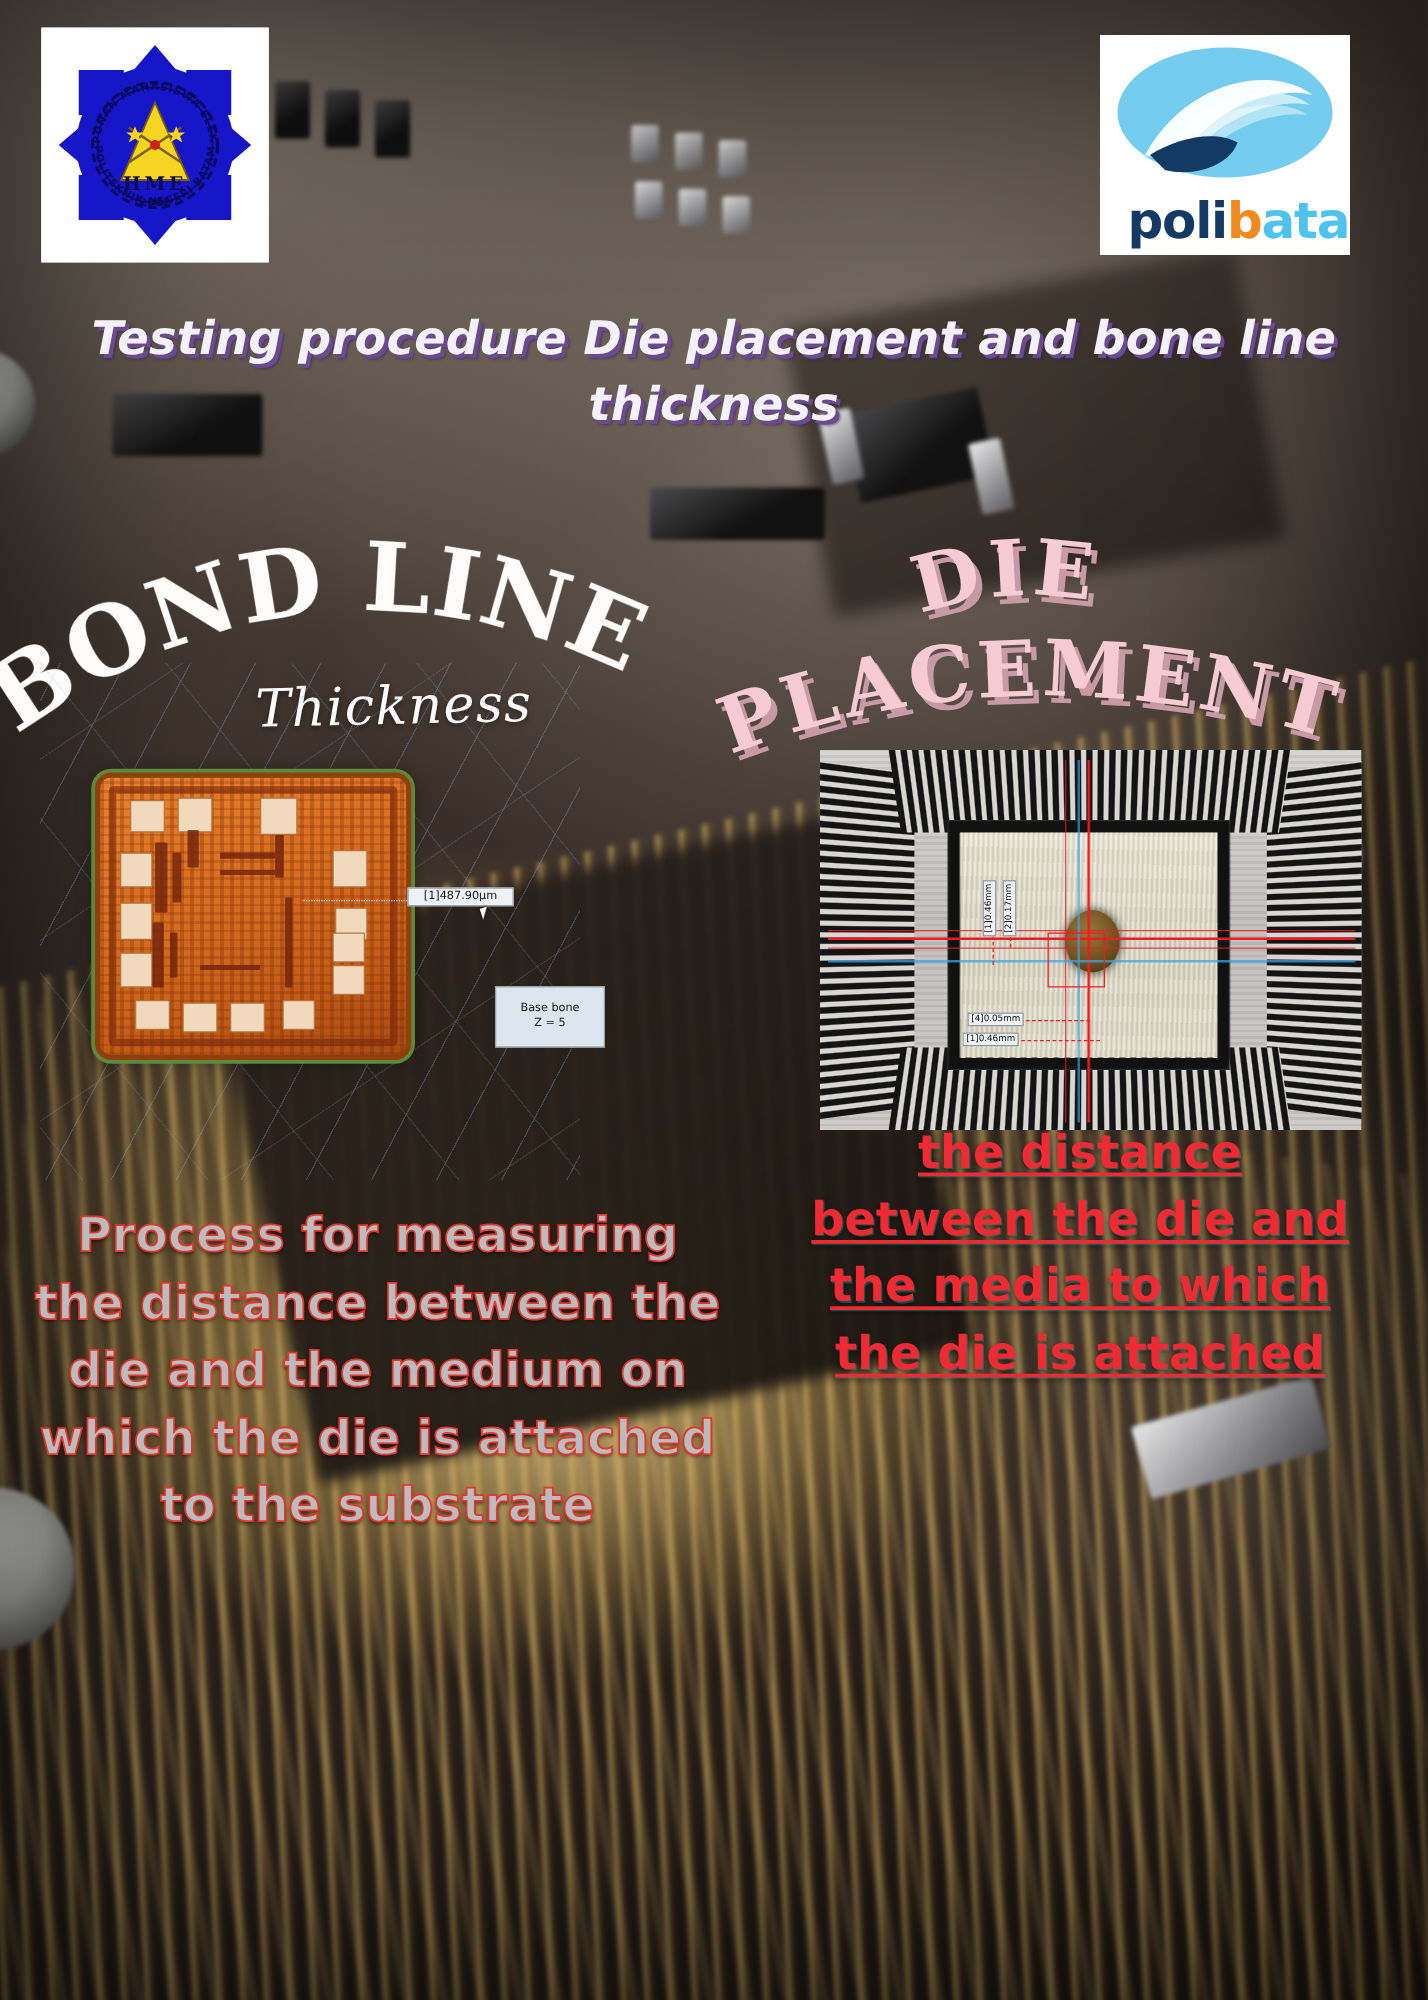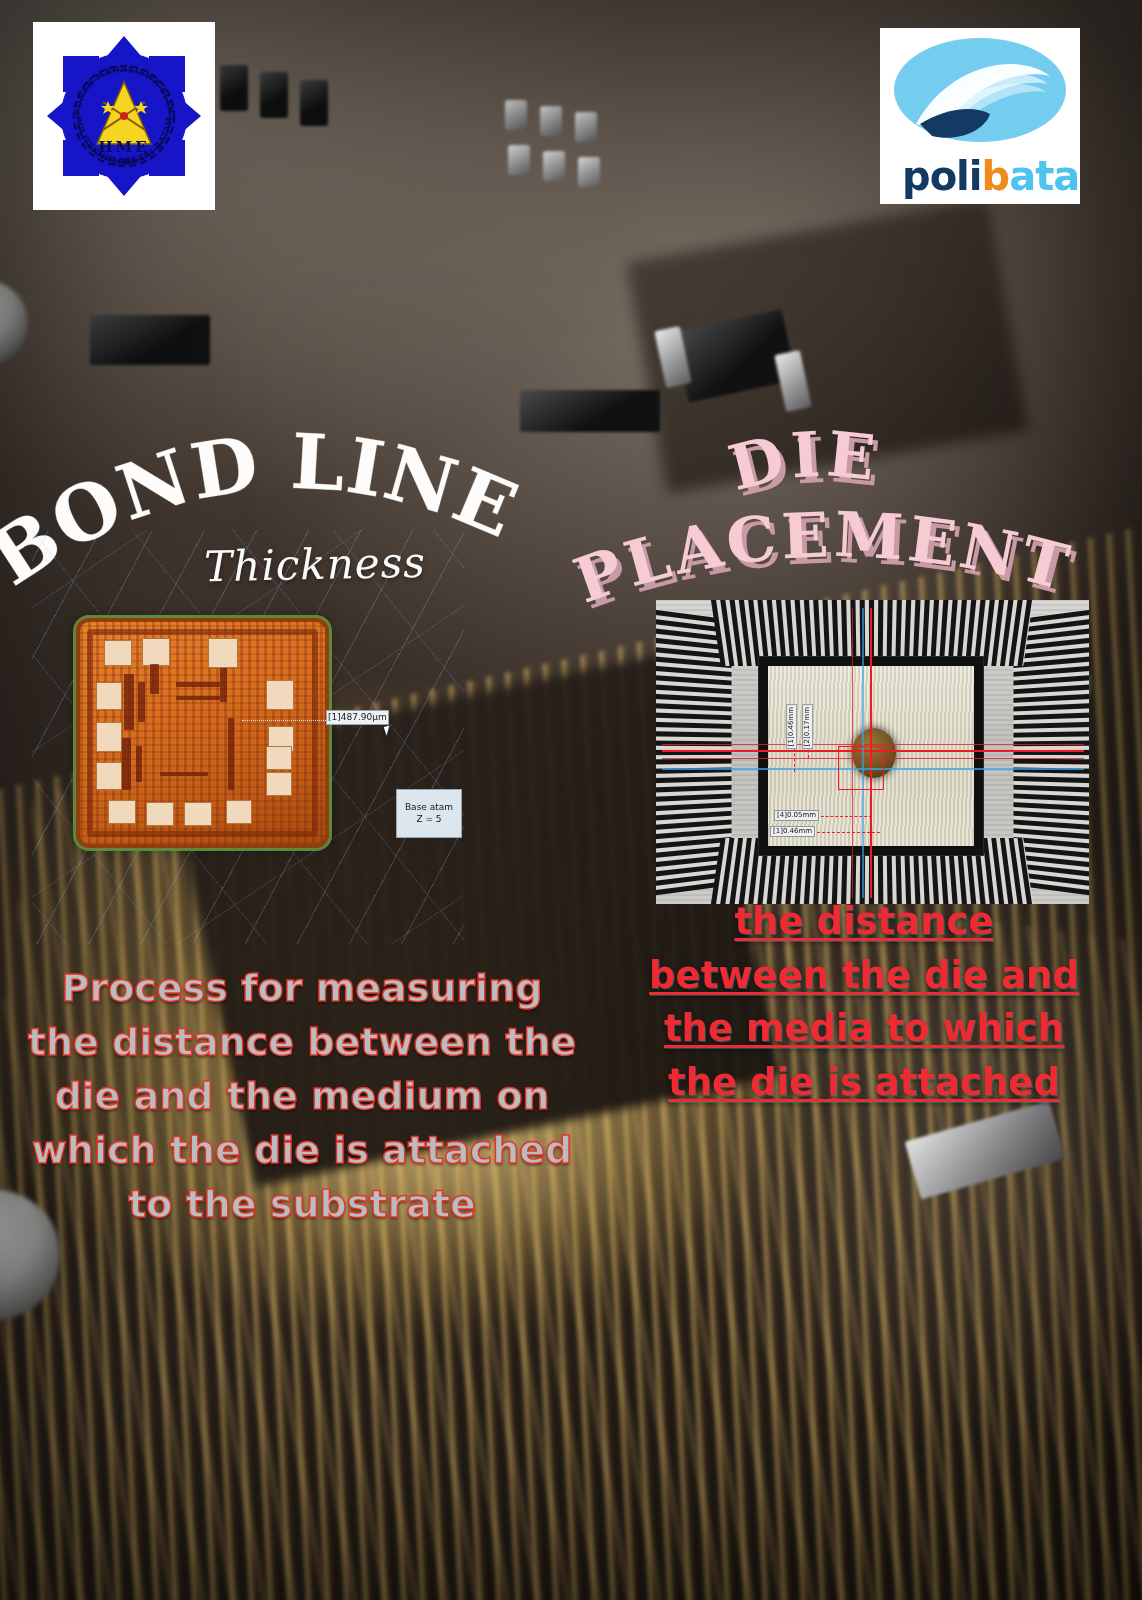--- a/index.html
+++ b/index.html
@@ -127,21 +127,21 @@
       repeating-linear-gradient(0deg, rgba(120,40,10,.22) 0 2px, rgba(0,0,0,0) 2px 7px),
       linear-gradient(160deg,#e8822c 0%,#d96f1f 40%,#c45d16 72%,#a84a10 100%);
     box-shadow:0 0 0 4px #8e3f0d, 0 0 0 7px #5c8a3a, 0 0 14px 5px rgba(0,0,0,.35);
   }
   .die-pad{position:absolute;background:#f0d9bd;border:1px solid #b4763f;border-radius:1px;}
   .die-blk{position:absolute;background:rgba(110,32,12,.78);border-radius:1px;}
   .die-edge{position:absolute;inset:7px;border:6px solid rgba(122,40,12,.62);border-radius:4px;}
   .annot{
     position:absolute;background:#eef1f3;border:1px solid #9aa4ab;
     color:#16181a;font-family:"DejaVu Sans", sans-serif;font-size:9px;
-    padding:1px 1px;white-space:nowrap;line-height:1.25;
+    padding:1px 12px;white-space:nowrap;line-height:1.25;
   }
   #annot-bond-measure{left:326px;top:710px;}
   #annot-base-plane{left:396px;top:789px;width:62px;height:45px;
      display:flex;flex-direction:column;align-items:center;justify-content:center;
      background:#dbe6ee;font-size:9px;}
   .measure-line{position:absolute;left:242px;top:722px;width:86px;height:1px;
      border-top:1px dotted #cfe0f5;}
   .cursor-arrow{position:absolute;left:385px;top:726px;width:0;height:0;
      border-left:6px solid #fff;border-bottom:9px solid transparent;transform:rotate(-18deg);
      filter:drop-shadow(0 0 1px #000);}
@@ -269,20 +269,21 @@
       <path d="M 36 96 C 70 34 140 24 170 48 C 140 40 86 58 62 104 Z" fill="#ffffff" opacity=".95"></path>
       <path d="M 44 100 C 78 44 142 36 168 56 C 140 50 92 66 66 106 Z" fill="#ffffff" opacity=".6"></path>
       <path d="M 52 102 C 84 54 144 48 166 64 C 140 60 98 74 72 108 Z" fill="#ffffff" opacity=".45"></path>
       <path d="M 40 96 C 62 82 92 76 110 86 C 104 104 76 114 52 108 Z" fill="#123a63"></path>
       <text x="22" y="162" font-family="DejaVu Sans, sans-serif" font-weight="bold" font-size="40" letter-spacing="-1">
         <tspan fill="#123a63">poli</tspan><tspan fill="#f08a1e">b</tspan><tspan fill="#4fc3ee">atam</tspan>
       </text>
     </svg>
   </div>
 
+  <div class="title">Testing procedure Die placement and bone line thickness</div>
 
   <div class="arc" id="bond-line-arc">
     <svg viewBox="0 0 520 170" width="520" height="170">
       <defs>
           <path id="bondPath" d="M 10 160 Q 250 -18 510 110"></path>
         </defs>
       <text class="bond-txt">
         <textPath href="#bondPath" startOffset="50%" text-anchor="middle">BOND LINE</textPath>
       </text>
     </svg>
@@ -336,21 +337,21 @@
       <div class="die-blk" style="left:148px;top:96px;width:6px;height:72px;"></div>
       <div class="die-blk" style="left:42px;top:116px;width:9px;height:52px;"></div>
       <div class="die-blk" style="left:56px;top:124px;width:6px;height:36px;"></div>
       <div class="die-blk" style="left:80px;top:150px;width:48px;height:4px;"></div>
     </div>
     <div class="measure-line" style="left:210px;top:190px;width:120px;"></div>
   </div>
   <div class="annot" id="annot-bond-measure">[1]487.90µm</div>
   <div class="cursor-arrow"></div>
   <div class="annot" id="annot-base-plane">
-    <span>Base atam</span>
+    <span>Base bone</span>
     <span>Z = 5</span>
   </div>
 
   <div id="photo-die">
     <div class="xray-base"></div>
     <div class="lead-bank lead-L"></div>
     <div class="lead-bank lead-R"></div>
     <div class="lead-bank h lead-T"></div>
     <div class="lead-bank h lead-B"></div>
     <div class="die-pad-xray"></div>

